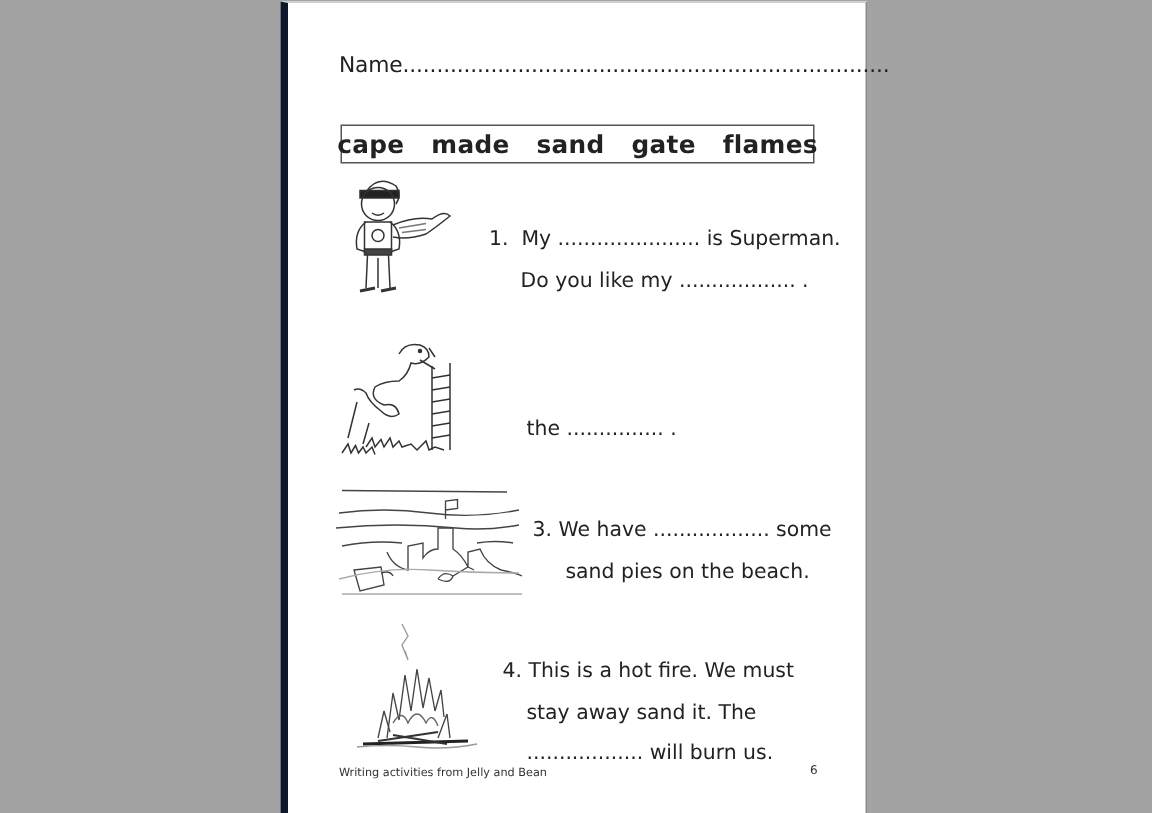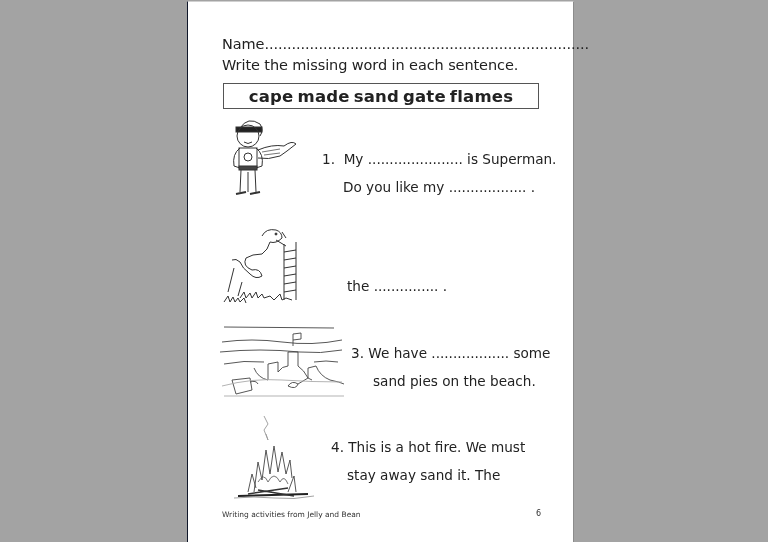--- a/index.html
+++ b/index.html
@@ -7,49 +7,48 @@
     width: 768px; height: 542px;
     background: #a3a3a3;
     position: relative; overflow: hidden;
     font-family: "DejaVu Sans", sans-serif;
     color: #222;
   }
   .page {
     position: absolute; left: 187px; top: 1px;
     width: 385px; height: 541px;
     background: #ffffff;
-    border-left: 1px solid #0f172a;
+    border-left: 5px solid #0f172a;
     border-right: 1px solid #8c8c8c;
     border-top: 1px solid #d0d0d0;
   }
   .abs { position: absolute; white-space: nowrap; }
   .t15 { font-size: 14.5px; letter-spacing: -0.1px; }
   .name-line { left: 34px; top: 34px; }
   .instr { left: 34px; top: 55px; }
   .wordbox {
     position: absolute; left: 35px; top: 81px;
     width: 316px; height: 26px;
     border: 1.3px solid #555;
     box-sizing: border-box;
     display: flex; align-items: center; justify-content: center;
-    gap: 4px;
+    gap: 18px;
   }
   .wordbox span { font-size: 16.5px; font-weight: bold; color: #222; letter-spacing: 0.2px; }
   .q { font-size: 13.6px; color: #222; margin-top: 16px; }
   .illus { position: absolute; }
   .footer-left { left: 34px; top: 508px; font-size: 7.5px; color: #333; text-align: right; }
   .footer-right { left: 348px; top: 507px; font-size: 8px; color: #333; }
 </style>
 </head>
 <body>
 
 <div class="page">
 
   <div class="abs t15 name-line">Name........................................................................</div>
-  <div class="abs t15 instr">Write the missing word in each sentence.</div>
 
   <div class="wordbox">
     <span>cape</span>
     <span>made</span>
     <span>sand</span>
     <span>gate</span>
     <span>flames</span>
   </div>
 
   <svg class="illus" style="left:30px;top:112px" width="90" height="88" viewBox="0 0 90 88">
@@ -112,16 +111,17 @@
       <path d="M30 70 q6 -10 10 0 q6 -12 12 0 q4 -8 8 2" stroke="#666"></path>
       <path d="M10 84 l70 -2" stroke="#222" stroke-width="2"></path>
       <path d="M20 82 l40 -6 M30 78 l36 6" stroke="#333" stroke-width="1.5"></path>
       <path d="M6 86 q20 -2 40 0 q20 2 40 -2" stroke="#999"></path>
     </g>
   </svg>
   <div class="abs q" style="left:143px;top:421px">
     <span>4.</span> <span>This is a hot fire. We must</span>
   </div>
   <div class="abs q" style="left:159px;top:449px">stay away sand it. The</div>
+  <div class="abs q" style="left:159px;top:476px">.................. will burn us.</div>
 
   <div class="abs footer-left">Writing activities from Jelly and Bean</div>
   <div class="abs footer-right">6</div>
 </div>
 
 </body></html>

